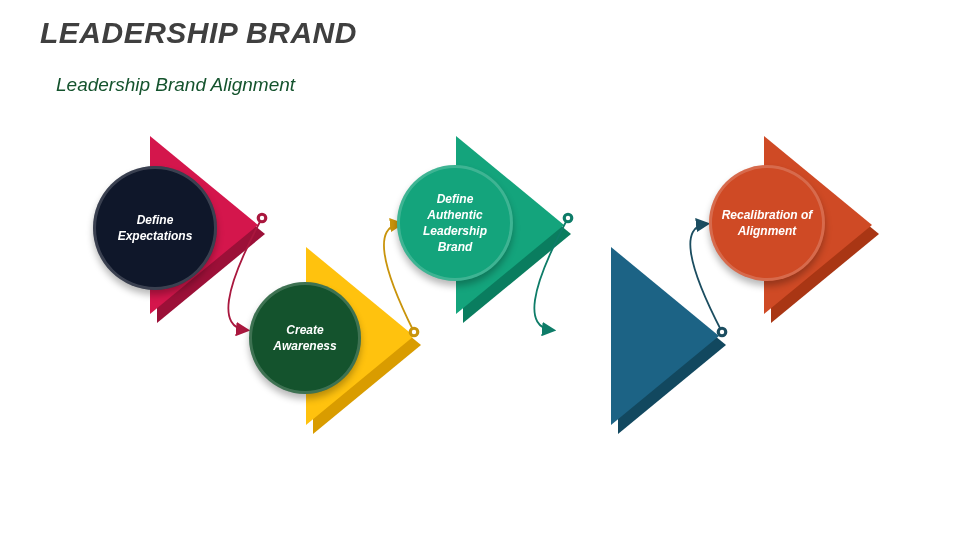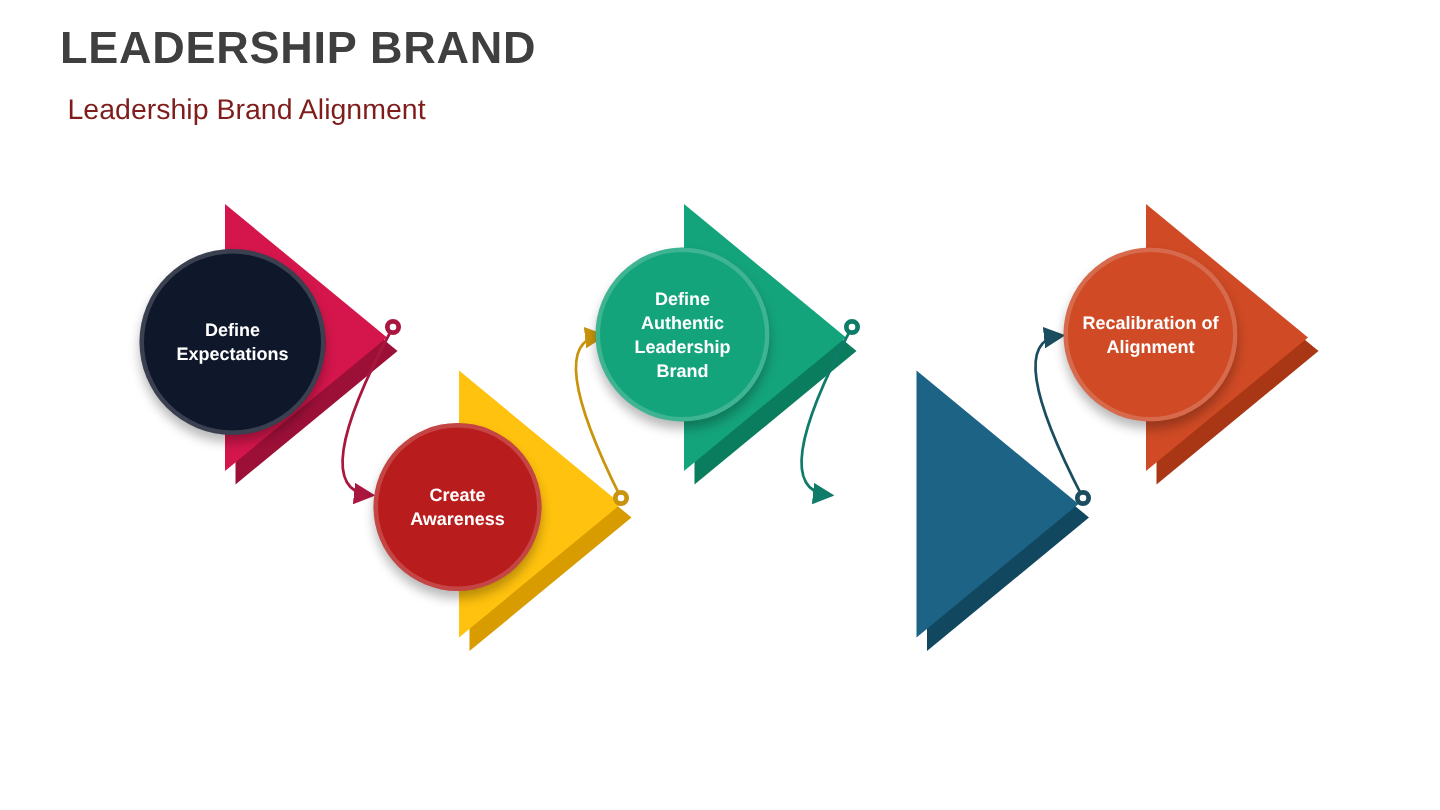--- a/index.html
+++ b/index.html
@@ -1,27 +1,27 @@
 <!DOCTYPE html>
 <html><head>
 <meta charset="utf-8">
 <style>
   html,body{margin:0;padding:0;}
   body{
     width:960px;height:540px;overflow:hidden;background:#ffffff;
     font-family:"Liberation Sans",sans-serif;
   }
-  .slide{position:relative;width:960px;height:476px;background:#ffffff;}
+  .slide{position:relative;width:960px;height:476px;background:#ffffff;font-style:italic;}
   .title{
     position:absolute;left:40px;top:16px;margin:0;
     font-size:30px;font-weight:bold;color:#3f3f3f;letter-spacing:.5px;
   }
   .subtitle{
-    position:absolute;left:40px;top:58px;margin:5px;
-    font-size:19px;font-weight:400;color:#7f1d1d;
+    position:absolute;left:40px;top:58px;margin:16px;
+    font-size:19px;font-weight:400;color:#14532d;
   }
   .diagram{position:absolute;left:0;top:0;width:960px;height:540px;}
   svg.layer{position:absolute;left:0;top:0;}
   .node{
     position:absolute;border-radius:50%;
     display:flex;align-items:center;justify-content:flex-start;
     text-align:center;color:#ffffff;font-size:12px;font-weight:600;
     line-height:1.35;padding:12px;box-sizing:border-box;
     box-shadow:0 5px 7px rgba(0,0,0,.28), inset 0 0 0 3px rgba(255,255,255,.18);
   }
@@ -86,21 +86,21 @@
 
       <path d="M262,218 Q204,326 246,330" fill="none" stroke-width="1.8" marker-start="url(#dot0)" marker-end="url(#arrow0)" stroke="#A9173E"></path>
       <path d="M414,332 Q362,228 400,224" fill="none" stroke-width="1.8" marker-start="url(#dot1)" marker-end="url(#arrow1)" stroke="#C9940B"></path>
       <path d="M568,218 Q510,326 552,330" fill="none" stroke-width="1.8" marker-start="url(#dot2)" marker-end="url(#arrow2)" stroke="#0E7C68"></path>
       <path d="M722,332 Q668,228 706,224" fill="none" stroke-width="1.8" marker-start="url(#dot3)" marker-end="url(#arrow3)" stroke="#1B4D60"></path>
     </svg>
 
     <div class="node n1" style="background: #0f172a;">
       <span>Define Expectations</span>
     </div>
-    <div class="node n2" style="background: #b91c1c;">
+    <div class="node n2" style="background: #14532d;">
       <span>Create Awareness</span>
     </div>
     <div class="node n3" style="background: rgb(20, 164, 124);">
       <span>Define Authentic Leadership Brand</span>
     </div>
     <div class="node n5" style="background: rgb(207, 74, 37);">
       <span>Recalibration of Alignment</span>
     </div>
 
   </div>

